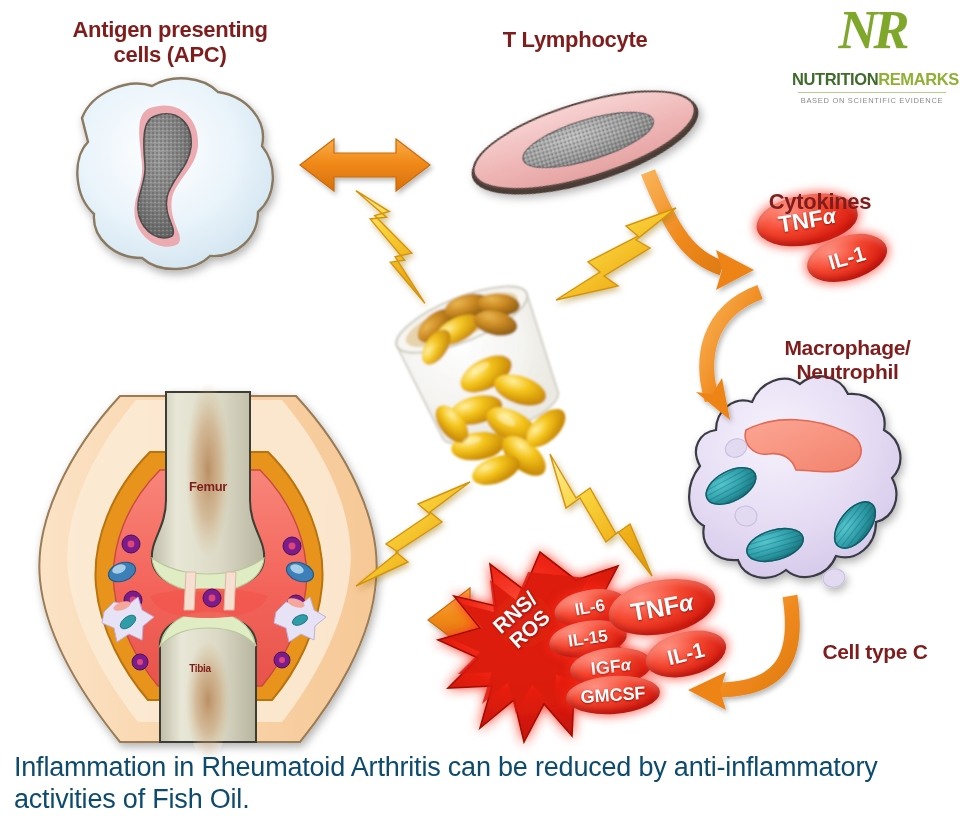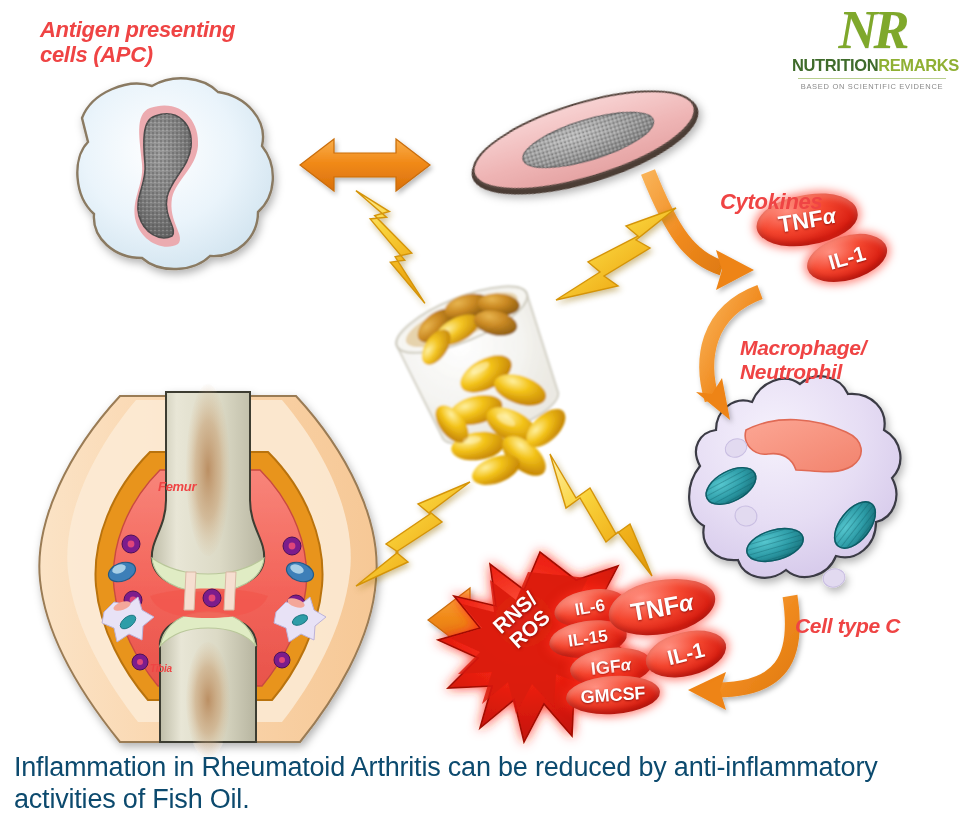--- a/index.html
+++ b/index.html
@@ -4,45 +4,44 @@
 <title>Rheumatoid Arthritis Inflammation Diagram</title>
 <style>
   html,body{margin:0;padding:0;background:#ffffff;}
   body{
     font-family:"Liberation Sans", sans-serif;
     width:965px;height:833px;overflow:hidden;position:relative;
   }
   #stage{position:relative;width:965px;height:833px;background:#fff;}
   .abs{position:absolute;}
   .lbl{
-    position:absolute;font-weight:bold;color:#ef4444;
+    position:absolute;font-weight:bold;color:#7f1d1d;
     font-family:"Liberation Sans", sans-serif;
-    line-height:1.12;letter-spacing:-0.3px;
+    text-align:center;line-height:1.12;letter-spacing:-0.3px;
     white-space:pre-line;
-    font-style:italic;
   }
   .lbl-22{font-size:22px;}
   .lbl-21{font-size:21px;}
 
   
   #caption{
     position:absolute;left:14px;top:752px;width:940px;
     font-size:27px;color:#0c4a6e;line-height:1.18;
     font-family:"Liberation Sans", sans-serif;font-weight:400;
     letter-spacing:-0.2px;
   }
 
   
   #logo{position:absolute;left:792px;top:6px;width:160px;height:92px;text-align:center;}
   #logo .mark{
     font-family:"Liberation Serif", serif;font-style:italic;font-weight:bold;
     font-size:54px;color:#7FA82B;line-height:48px;letter-spacing:-4px;
     text-shadow:0 1px 0 rgba(0,0,0,.08);
   }
-  #logo .wordmark{font-size:16.5px;font-weight:bold;letter-spacing:-0.4px;margin-top:2px;}
+  #logo .wordmark{font-size:16.5px;font-weight:bold;letter-spacing:-0.4px;margin-top:16px;}
   #logo .w1{color:#3f6b2b;}
   #logo .w2{color:#8FB033;}
   #logo .rule{height:1px;background:#b9cf8f;margin:3px 6px 3px 6px;}
   #logo .tag{font-size:7.5px;color:#8a8a8a;letter-spacing:.7px;}
 
   
   .blob{
     position:absolute;display:flex;align-items:center;justify-content:center;
     color:#fff;font-weight:bold;font-family:"Liberation Sans", sans-serif;
     text-shadow:0 1px 2px rgba(120,0,0,.7);
@@ -438,25 +437,26 @@
     <span>TNF</span>
       <i>α</i>
   </div>
   <div class="blob" style="left:645px;top:632px;width:82px;height:44px;border-radius:50%/50% 50% 50% 50%;transform:rotate(-14deg);font-size:21px;">
     <span>IL-1</span>
   </div>
 
   <div class="lbl lbl-22" style="left:40px;top:18px;width:260px;">Antigen presenting
 cells (APC)</div>
 
+  <div class="lbl lbl-22" style="left:450px;top:28px;width:250px;">T Lymphocyte</div>
 
   <div class="lbl lbl-22" style="left:720px;top:142px;width:200px;margin-top:48px;">Cytokines</div>
 
   <div class="lbl lbl-21" style="left:740px;top:336px;width:215px;">Macrophage/
 Neutrophil</div>
-  <div class="lbl lbl-21" style="left:795px;top:614px;width:160px;">Cell type C</div>
+  <div class="lbl lbl-21" style="left:795px;top:640px;width:160px;">Cell type C</div>
 
   <div class="lbl" style="left:158px;top:480px;width:100px;font-size:13px;">Femur</div>
   <div class="lbl" style="left:150px;top:663px;width:100px;font-size:10px;">Tibia</div>
 
   <div id="caption">Inflammation in Rheumatoid Arthritis can be reduced by anti-inflammatory activities of Fish Oil.</div>
 
 </div>
 
 </body></html>

